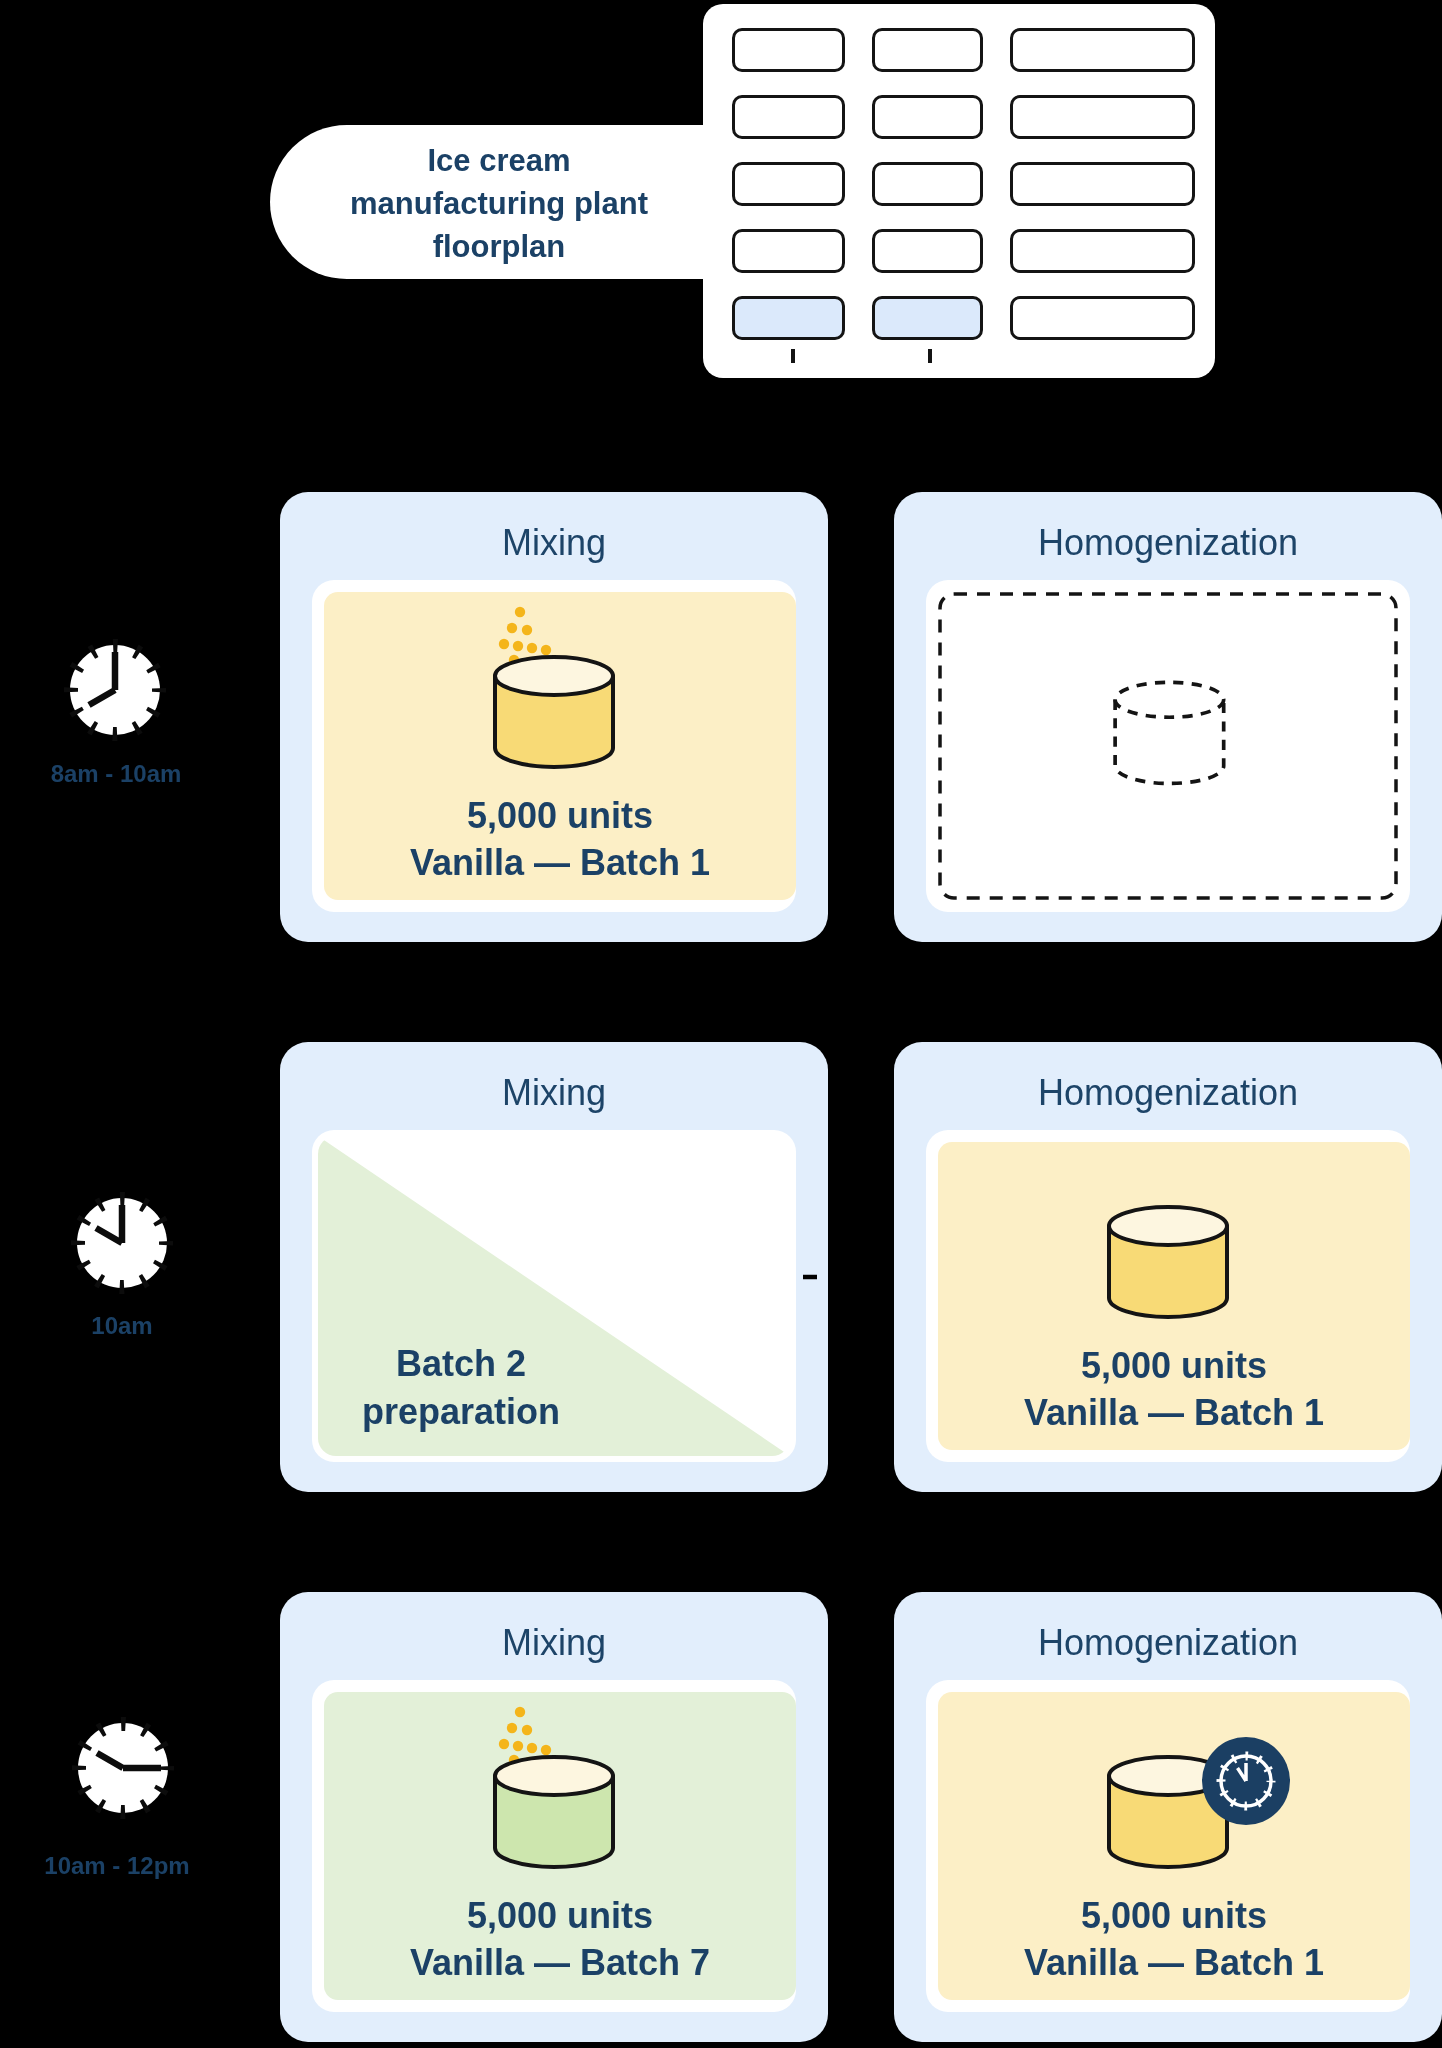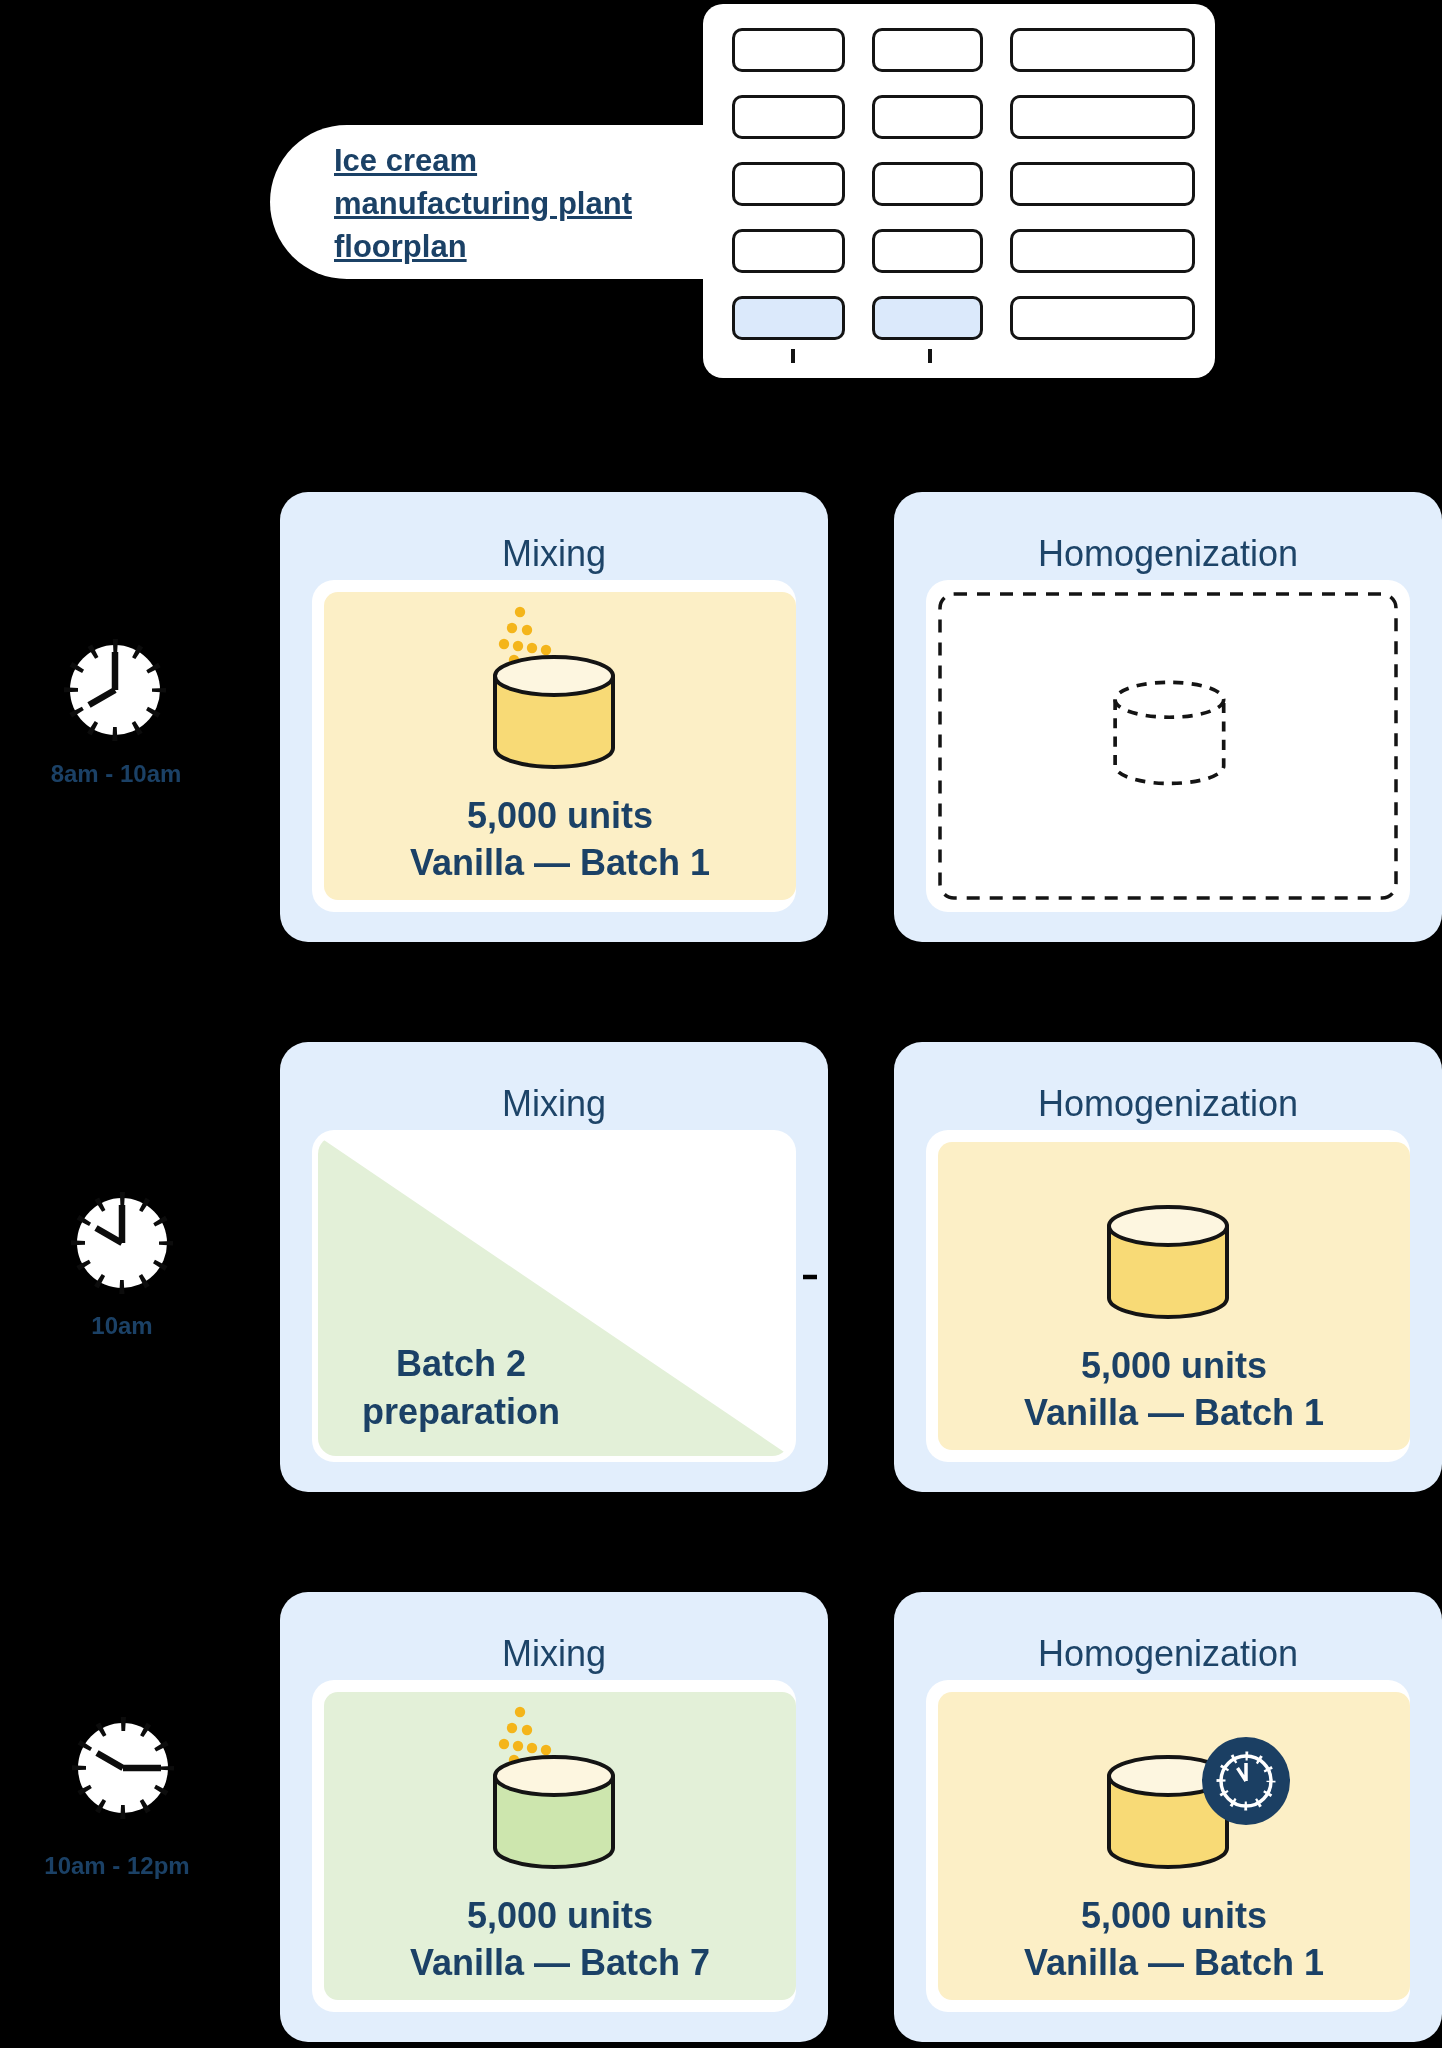--- a/index.html
+++ b/index.html
@@ -2,37 +2,37 @@
 <html style="--background: #000000; --card-blue: #e2eefc; --panel-yellow: #fcefc6; --panel-green: #e3f0d8; --vat-yellow: #f8da76; --vat-green: #cde6ae; --vat-cream: #fdf6e0; --sprinkle: #f4b51a; --navy: #1b4166; --navy-header: #1d4468; --badge-navy: #1b3f63; --cell-highlight: #dbe9fb; --outline: #141414;"><head>
 <meta charset="utf-8">
 <style>
   html,body{margin:0;padding:0;background:#000;}
   body{width:1442px;height:2048px;overflow:hidden;font-family:"Liberation Sans",sans-serif;}
   .stage{position:relative;width:1442px;height:2048px;background:var(--background,#000);}
 
   
   .pill{position:absolute;left:270px;top:125px;width:440px;height:154px;background:#fff;
         border-radius:80px 0 0 80px;}
-  .pill-text{position:absolute;inset:0;padding:14px 46px 12px 64px;text-align:left;
-        font-size:31px;line-height:43px;font-weight:700;color:var(--navy,#1b4166);text-decoration:underline;}
+  .pill-text{position:absolute;inset:0;padding:14px 46px 12px 64px;text-align:center;
+        font-size:31px;line-height:43px;font-weight:700;color:var(--navy,#1b4166);}
   .fp-panel{position:absolute;left:703px;top:4px;width:512px;height:374px;background:#fff;border-radius:20px;}
   .fp-grid{position:absolute;left:29px;top:24px;display:grid;
         grid-template-columns:113px 111px 185px;grid-auto-rows:44px;column-gap:27px;row-gap:23px;}
   .fp-cell{box-sizing:border-box;border:3px solid var(--outline,#141414);border-radius:10px;background:#fff;}
   .fp-cell.hl{background:var(--cell-highlight,#dbe9fb);}
   .fp-tick{position:absolute;top:349px;width:4px;height:14px;background:var(--outline,#141414);}
 
   
   .clock{position:absolute;width:110px;height:110px;}
   .time-label{position:absolute;width:220px;text-align:center;font-size:24px;font-weight:700;
         color:var(--navy,#1b4166);}
 
   
   .card{position:absolute;width:548px;height:450px;background:var(--card-blue,#e2eefc);border-radius:28px;}
-  .card-title{margin:15px;padding-top:26px;text-align:center;font-size:36px;font-weight:400;
+  .card-title{margin:4px;padding-top:26px;text-align:center;font-size:36px;font-weight:400;
         color:var(--navy-header,#1d4468);}
   .inner{position:absolute;left:32px;top:88px;width:484px;height:332px;background:#fff;border-radius:22px;}
   .panel{position:absolute;left:12px;top:12px;width:460px;height:308px;border-radius:14px;padding-left:12px;}
   .panel.yellow{background:var(--panel-yellow,#fcefc6);}
   .panel.green{background:var(--panel-green,#e3f0d8);}
   .vat{position:absolute;left:160px;top:6px;width:140px;height:182px;}
   .units-text{position:absolute;left:0;right:0;bottom:14px;text-align:center;
         font-size:36px;line-height:47px;font-weight:700;color:var(--navy,#173e62);}
   .dash-zone{position:absolute;left:12px;top:12px;width:460px;height:308px;}
   .tri{position:absolute;left:6px;top:6px;width:472px;height:320px;background:var(--panel-green,#e3f0d8);

